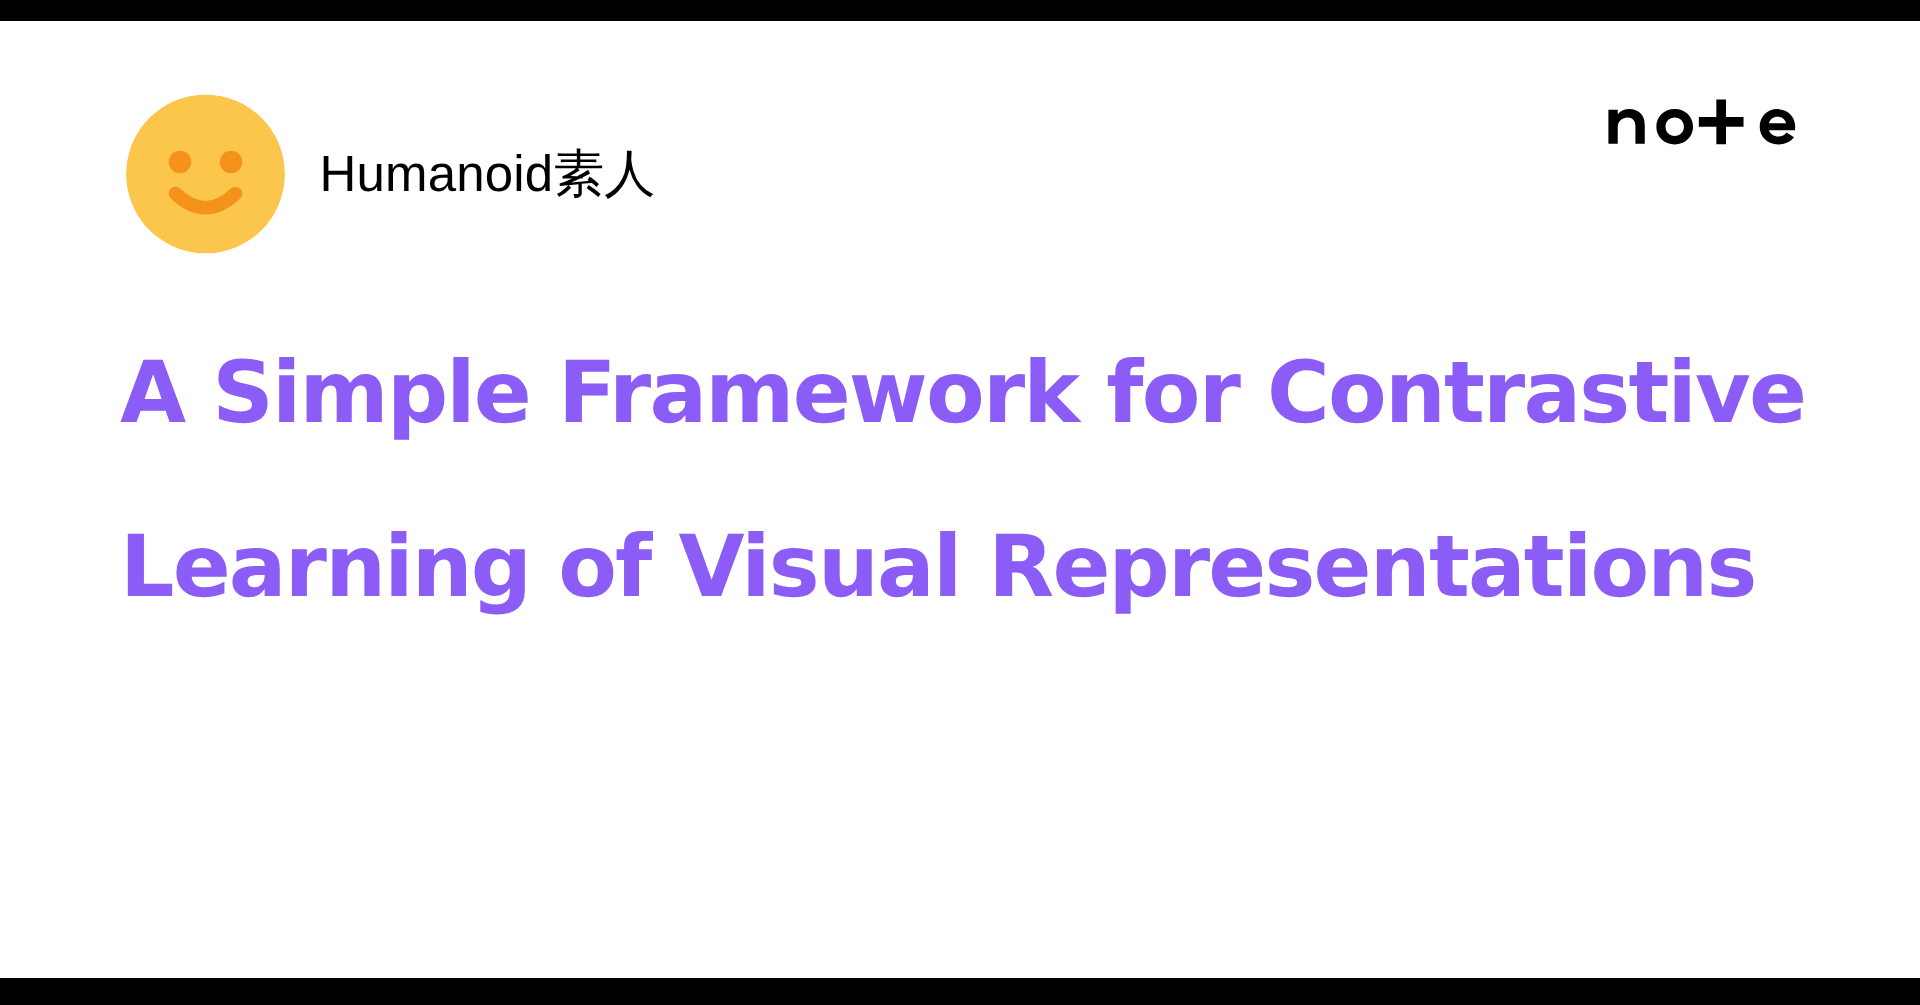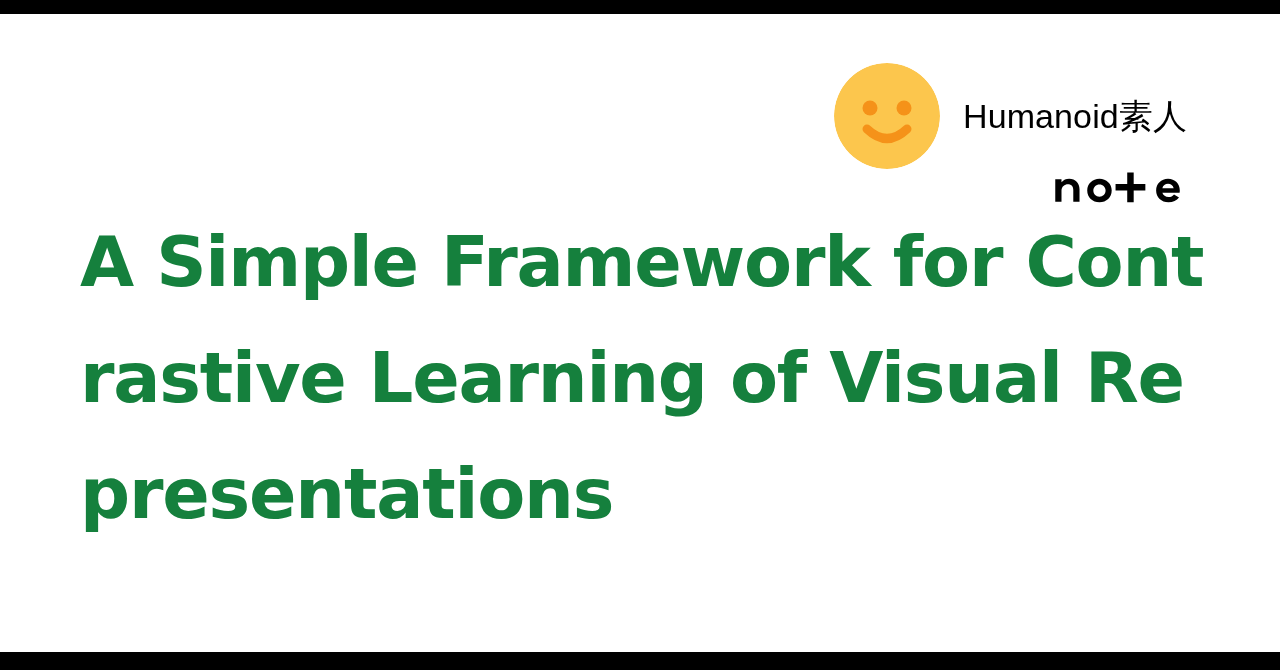--- a/index.html
+++ b/index.html
@@ -37,28 +37,27 @@
     top: 14px;
     width: 1280px;
     height: 638px;
     background: #ffffff;
     box-sizing: border-box;
   }
 
   
   .header {
     position: absolute;
-    left: 67px;
+    left: 84px;
     top: 49px;
     width: 1120px;
     height: 106px;
     display: flex;
-    align-items: flex-end;
+    align-items: flex-start;
     justify-content: space-between;
-    flex-direction: column;
   }
 
   .author {
     display: flex;
     align-items: center;
   }
 
   .avatar {
     width: 106px;
     height: 106px;
@@ -86,24 +85,24 @@
 
   
   .title {
     position: absolute;
     left: 80px;
     top: 190px;
     width: 1128px;
     margin: 0;
     font-family: "DejaVu Sans", "Liberation Sans", sans-serif;
     font-weight: 700;
-    font-size: 70px;
+    font-size: 57px;
     line-height: 116px;
     letter-spacing: -1.2px;
-    color: #15803d;
+    color: #8b5cf6;
     overflow-wrap: break-word;
     word-break: break-all;
     white-space: normal;
   }
 </style>
 </head>
 <body>
 
 <div id="page">
 

